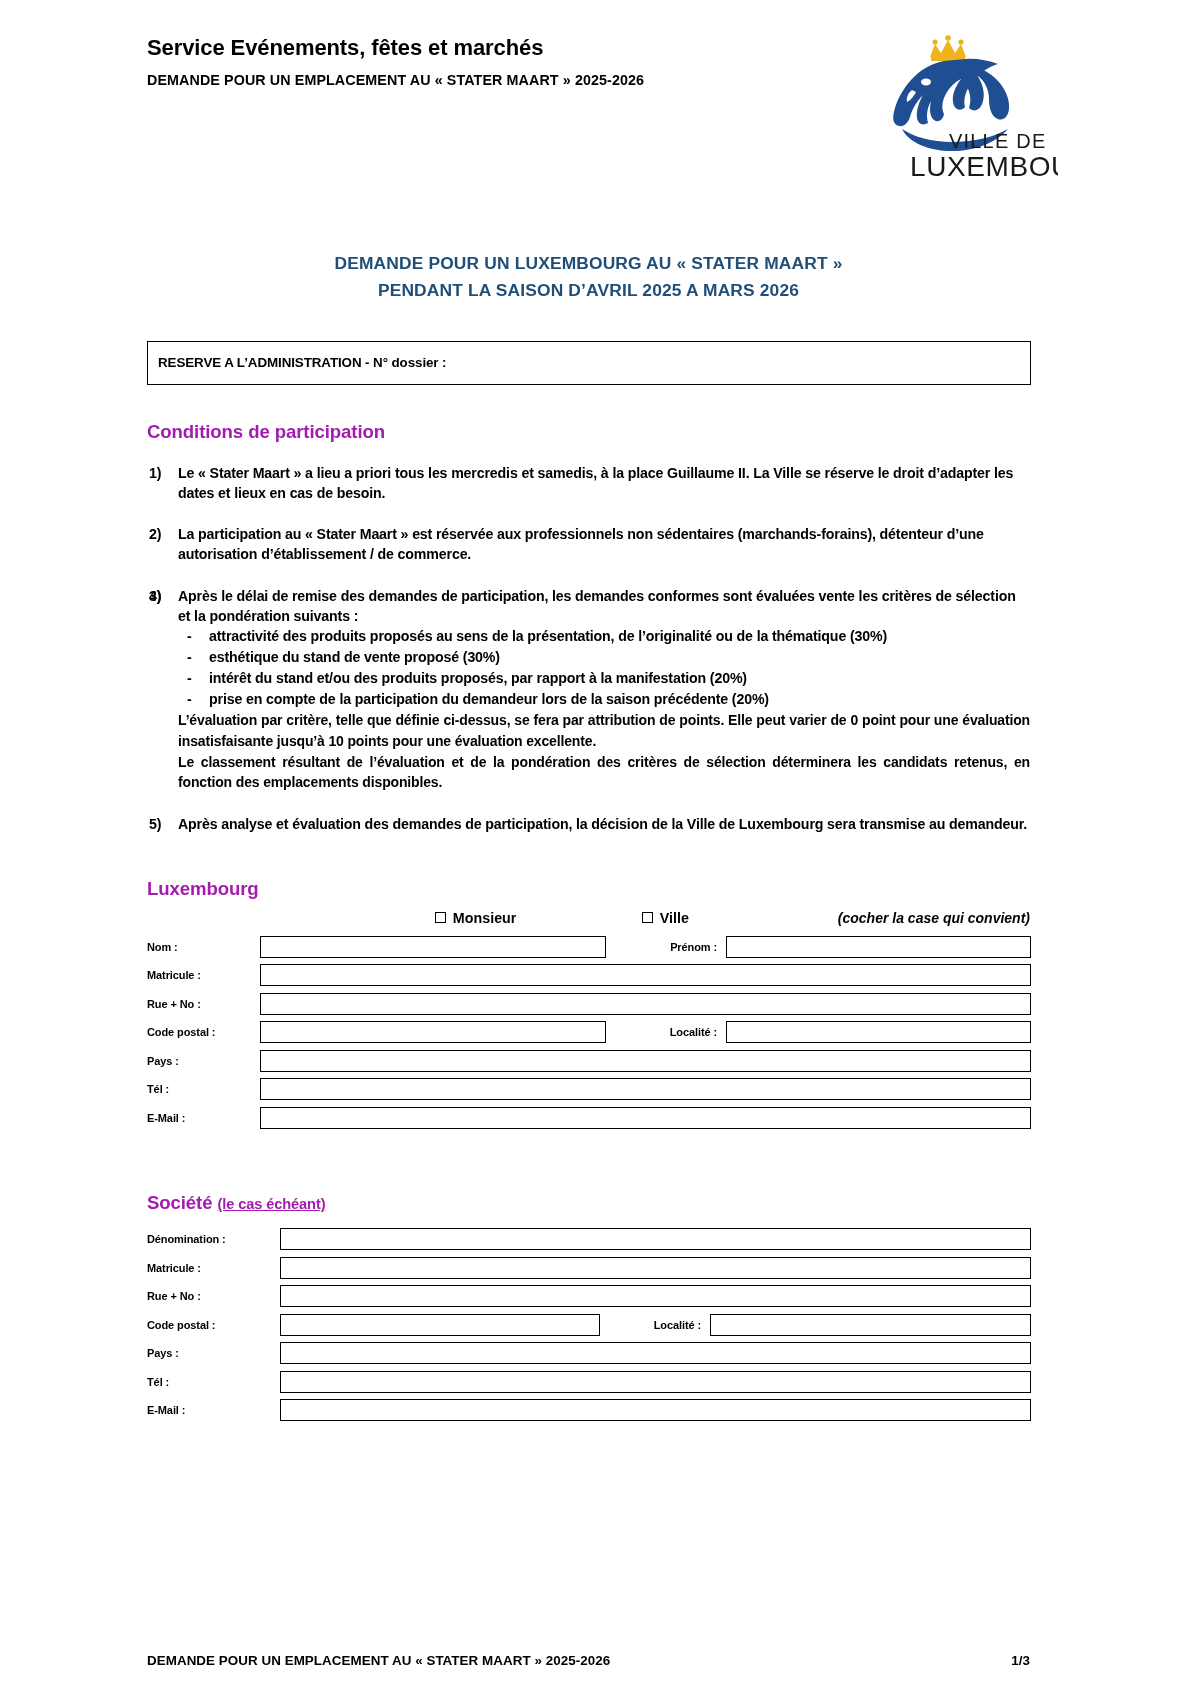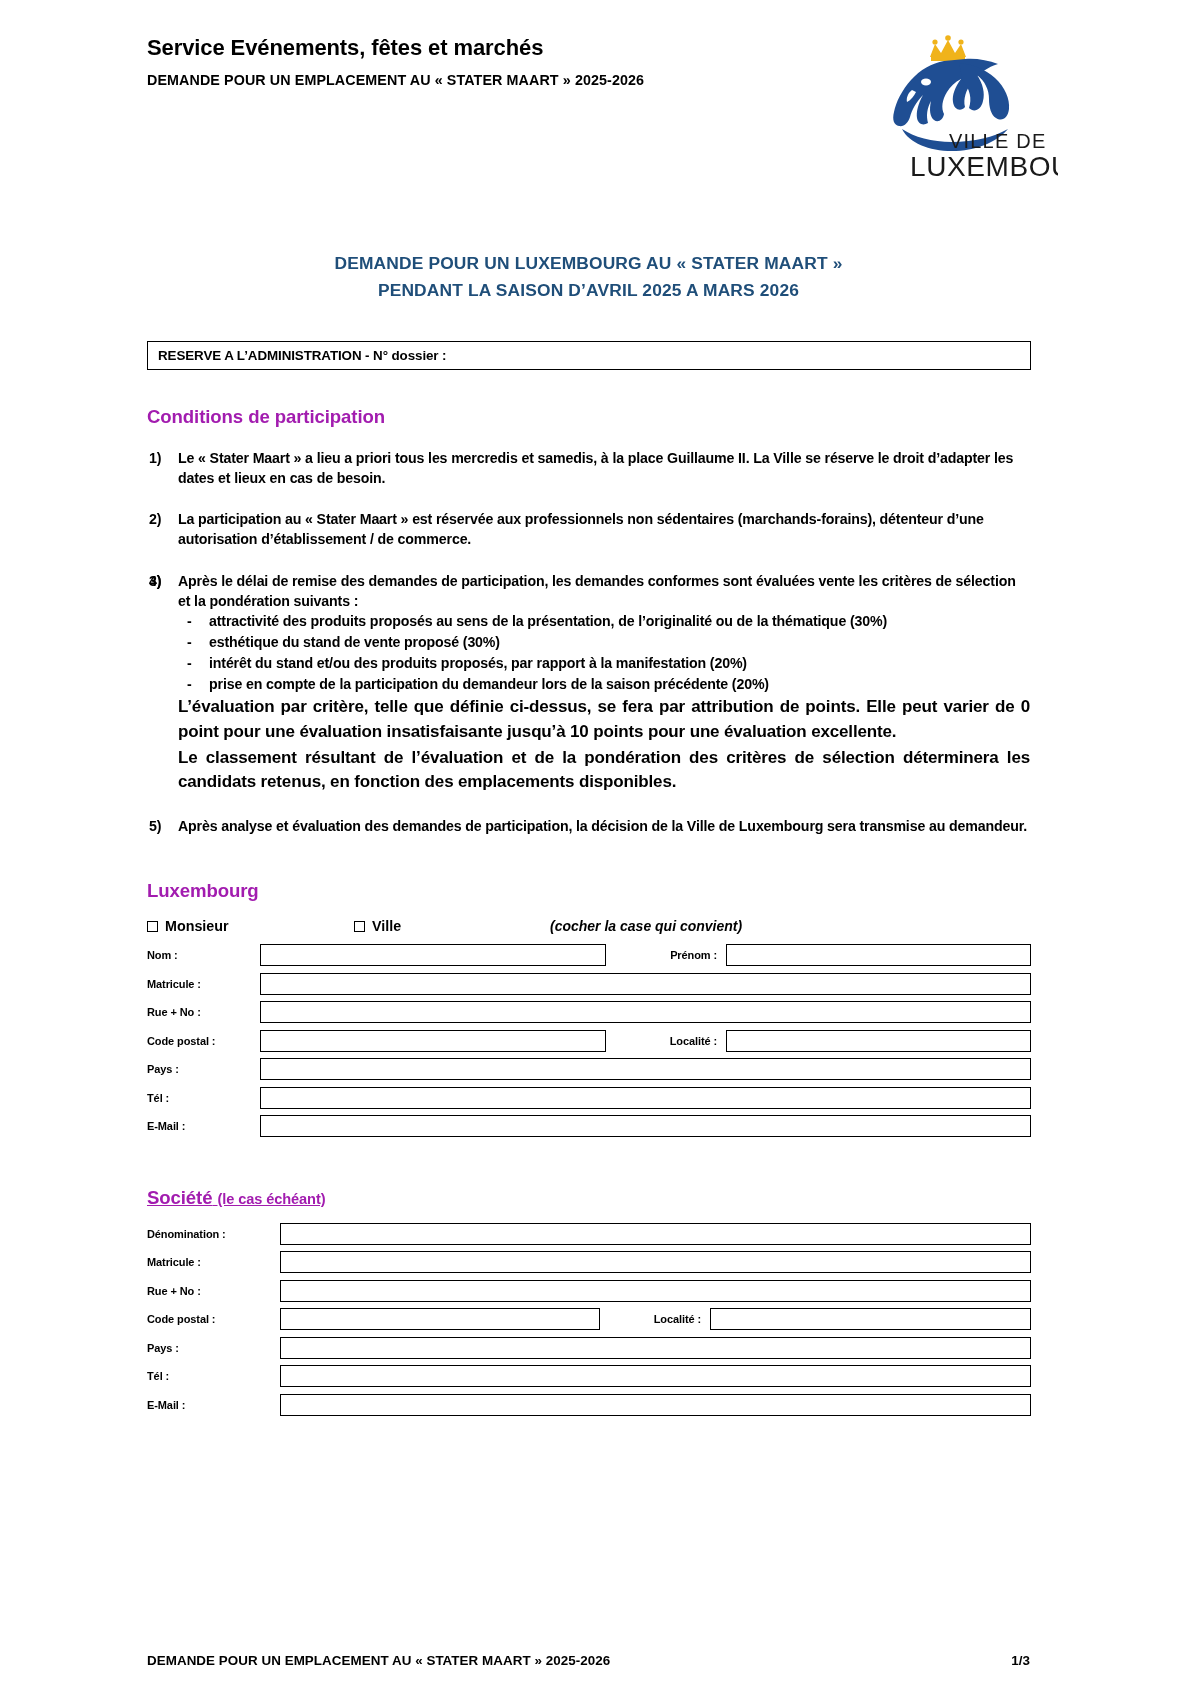--- a/index.html
+++ b/index.html
@@ -56,42 +56,42 @@
     line-height: 1.55;
     margin: 66px 0 0 0;
     letter-spacing: 0.15px;
   }
   .doc-title .l2 { display: block; }
 
   
   .reserve-box {
     margin: 37px 0 0 0;
     border: 1.6px solid #000;
-    height: 29px;
+    height: 44px;
     display: flex;
     align-items: center;
     padding-left: 10px;
     width: 884px;
   }
   .reserve-box span {
     font-size: 13.4px;
     font-weight: bold;
     letter-spacing: -0.1px;
   }
 
   
   h2.sec {
     color: #a21caf;
     font-size: 18.6px;
     font-weight: bold;
     margin: 36px 0 0 0;
     letter-spacing: -0.1px;
   }
   h2.sec.demandeur { margin-top: 44px; }
-  h2.sec.societe { margin-top: 46px; text-decoration: underline; }
+  h2.sec.societe { margin-top: 60px; }
   h2.sec .paren {
     font-size: 14.6px;
     text-decoration: underline;
     font-weight: bold;
   }
 
   
   ol.conds {
     list-style: none;
     margin: 20px 0 0 0;
@@ -125,34 +125,35 @@
     font-size: 14.2px;
     font-weight: bold;
     line-height: 1.47;
   }
   ul.crit li .dash {
     position: absolute;
     left: 9px;
     top: 0;
   }
   .tail-p {
-    font-size: 17px;
+    font-size: 14px;
     font-weight: bold;
     line-height: 1.45;
     margin-top: 1px;
   }
 
   
   .checkline {
     display: flex;
     align-items: center;
-    margin-top: 14px;
+    margin-top: 8px;
     font-size: 14.3px;
     font-weight: bold;
     height: 20px;
+    justify-content: flex-end;
   }
   .cb {
     display: inline-block;
     width: 11px; height: 11px;
     border: 1.3px solid #000;
     margin-right: 7px;
     background: #fff;
   }
   .opt1 { width: 207px; display: flex; align-items: center; }
   .opt2 { width: 196px; display: flex; align-items: center; }

